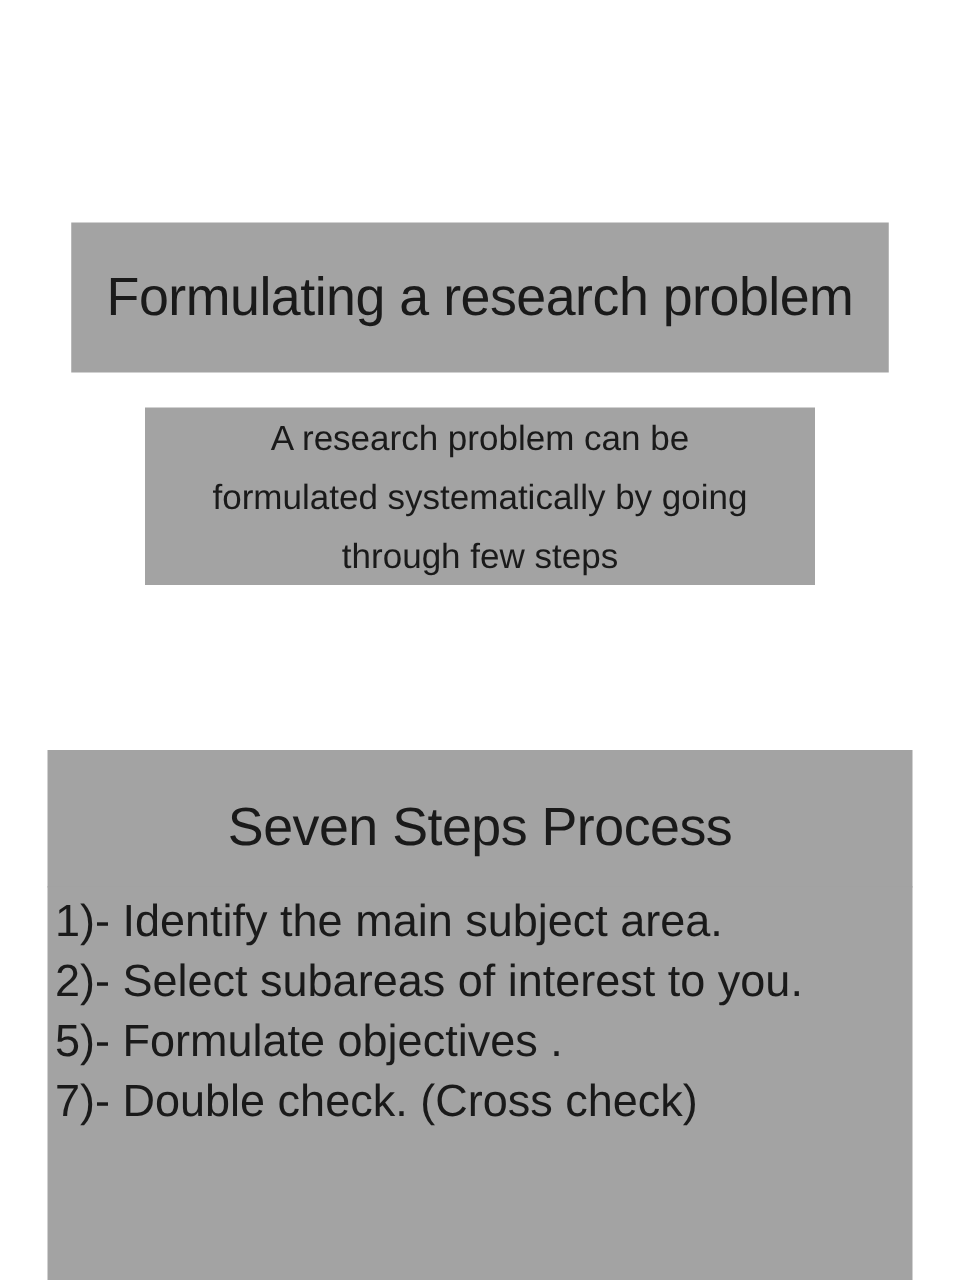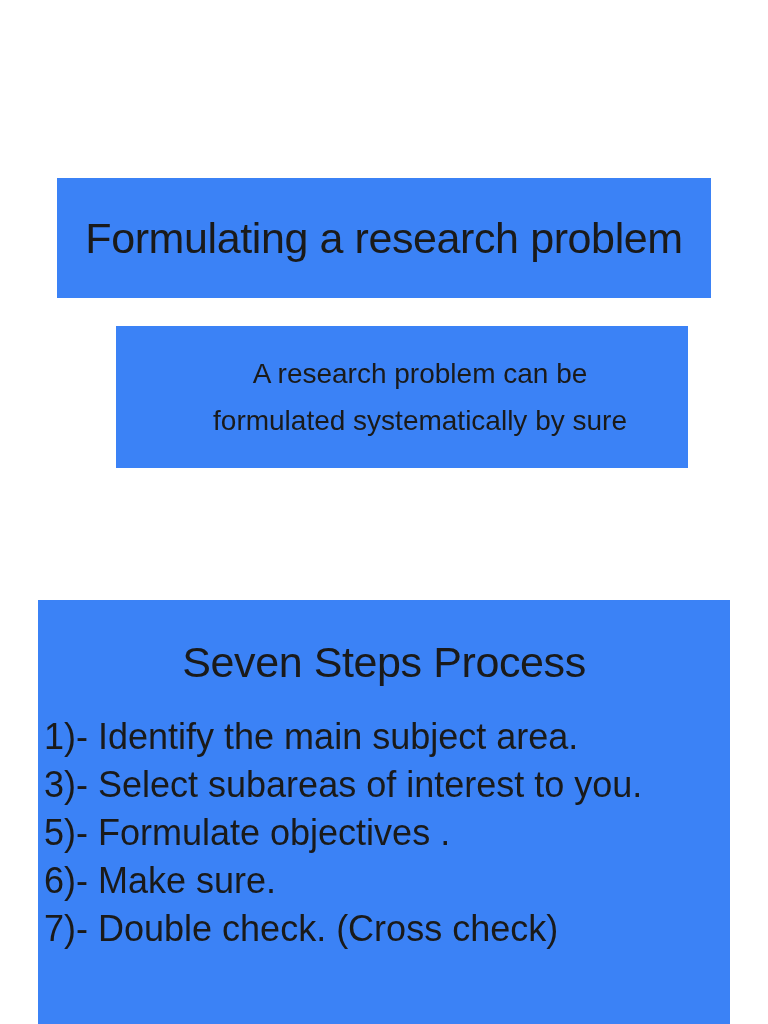--- a/index.html
+++ b/index.html
@@ -11,21 +11,21 @@
     position: relative;
     width: 768px;
     height: 1024px;
     background: #ffffff;
     overflow: hidden;
     font-family: "Liberation Sans", sans-serif;
     color: #1a1a1a;
   }
   .box {
     position: absolute;
-    background: #3b82f6;
+    background: #a3a3a3;
   }
   .title-box {
     left: 57px;
     top: 178px;
     width: 654px;
     height: 120px;
     display: flex;
     align-items: center;
     justify-content: center;
   }
@@ -37,21 +37,20 @@
   .subtitle-box {
     left: 116px;
     top: 326px;
     width: 536px;
     height: 142px;
     display: flex;
     flex-direction: column;
     align-items: center;
     justify-content: center;
     text-align: center;
-    padding-left: 36px;
   }
   .subtitle-line {
     font-size: 28px;
     line-height: 47px;
     white-space: nowrap;
   }
   .section-box {
     left: 38px;
     top: 600px;
     width: 692px;
@@ -85,28 +84,28 @@
 <body>
 
 <div class="page">
 
   <div class="box title-box">
     <div class="title-text">Formulating a research problem</div>
   </div>
 
   <div class="box subtitle-box">
     <div class="subtitle-line">A research problem can be</div>
-    <div class="subtitle-line">formulated systematically by sure</div>
+    <div class="subtitle-line">formulated systematically by going</div>
+    <div class="subtitle-line">through few steps</div>
   </div>
 
   <div class="box section-box">
     <div class="section-text">Seven Steps Process</div>
   </div>
 
   <div class="box steps-box">
       <div class="step-item">1)- Identify the main subject area.</div>
-      <div class="step-item">3)- Select subareas of interest to you.</div>
+      <div class="step-item">2)- Select subareas of interest to you.</div>
       <div class="step-item">5)- Formulate objectives .</div>
-      <div class="step-item">6)- Make sure.</div>
       <div class="step-item">7)- Double check. (Cross check)</div>
     </div>
 
 </div>
 
 </body></html>

